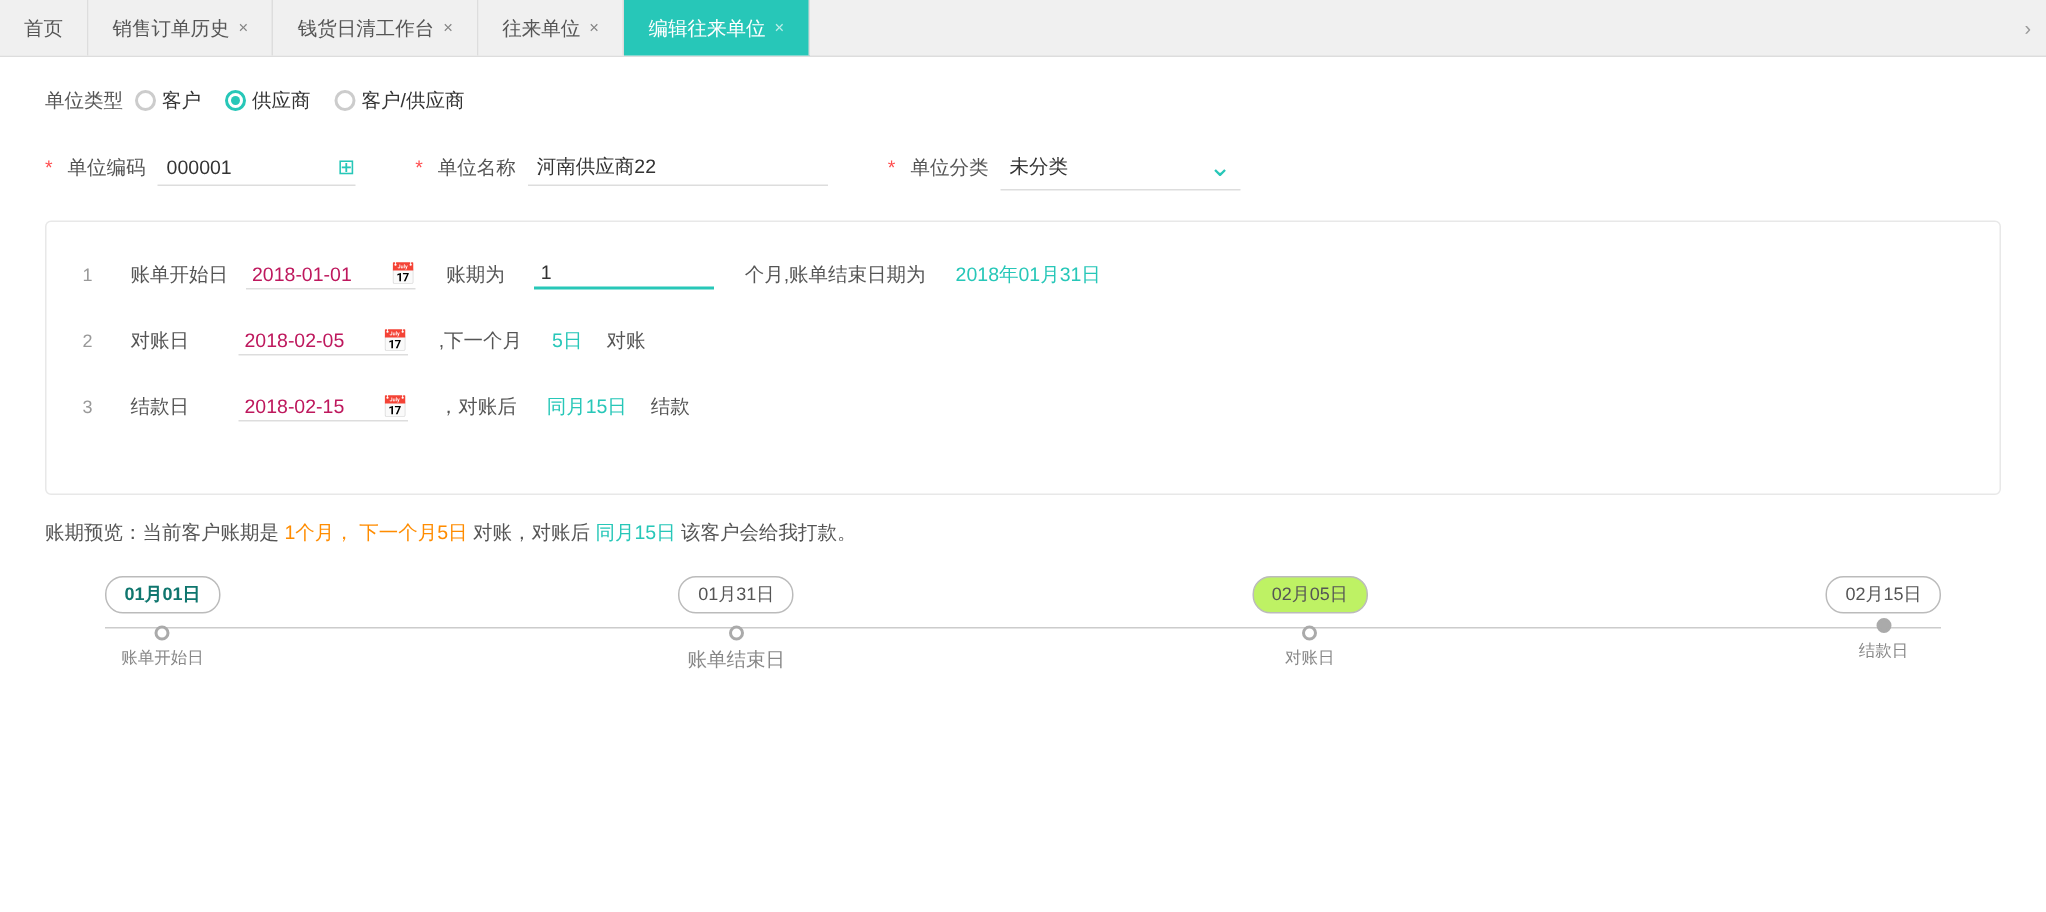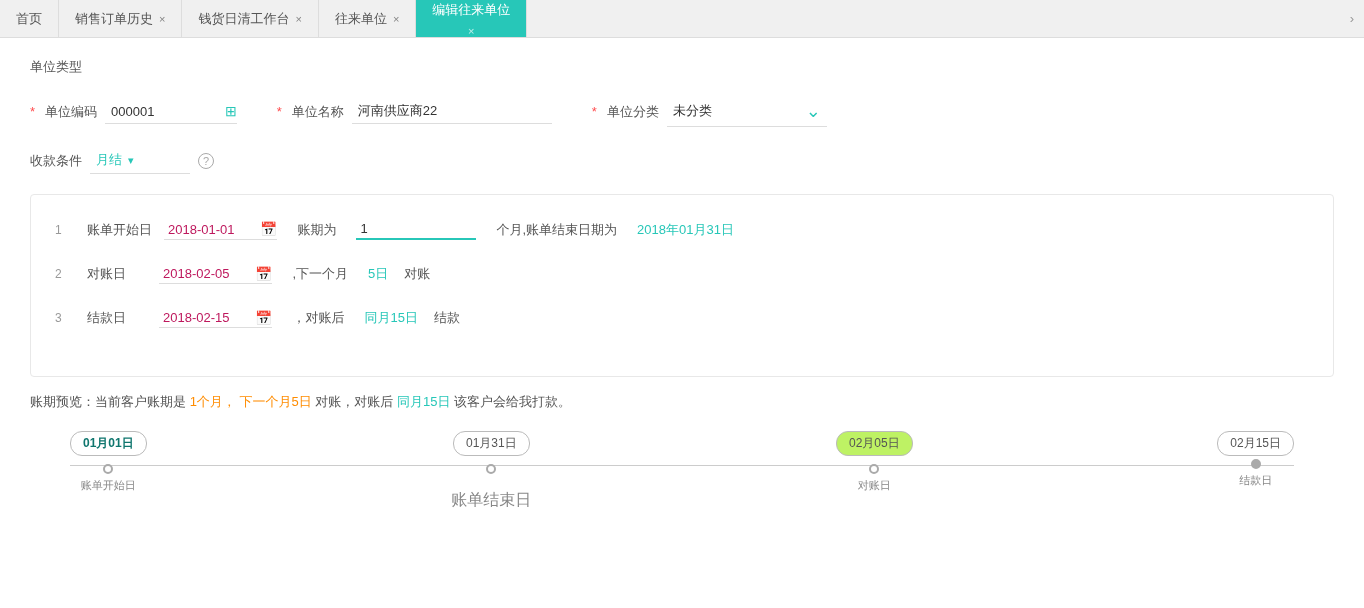--- a/index.html
+++ b/index.html
@@ -22,21 +22,20 @@
       color: #555;
       border-right: 1px solid #ddd;
       gap: 6px;
       white-space: nowrap;
       background: #f0f0f0;
       justify-content: center;
     }
     .tab-item.active {
       background: #27c7b8;
       color: #fff;
-      flex-direction: column;
     }
     .tab-close {
       font-size: 11px;
       opacity: 0.7;
       cursor: pointer;
     }
     .tab-item.active .tab-close { color: #fff; }
     .tab-nav-arrow {
       display: flex;
       align-items: center;
@@ -274,20 +273,34 @@
     <span class="tab-close">×</span>
   </div>
   <div class="tab-nav-arrow">›</div>
 </div>
 
 <div class="main-content">
 
   <div class="form-row">
     <div class="form-group">
       <span class="form-label">单位类型</span>
+      <div class="radio-group">
+        <label class="radio-item">
+          <div class="radio-circle"></div>
+          <span>客户</span>
+        </label>
+        <label class="radio-item">
+          <div class="radio-circle checked"></div>
+          <span>供应商</span>
+        </label>
+        <label class="radio-item">
+          <div class="radio-circle"></div>
+          <span>客户/供应商</span>
+        </label>
+      </div>
     </div>
   </div>
 
   <div class="form-row">
     <div class="form-group">
       <span class="required-star">*</span>
       <span class="form-label">单位编码</span>
       <div class="input-with-icon">
         <input type="text" value="000001" style="width: 120px;">
         <span class="input-icon">⊞</span>
@@ -301,30 +314,20 @@
     <div class="form-group">
       <span class="required-star">*</span>
       <span class="form-label">单位分类</span>
       <div class="dropdown-large">
         <span>未分类</span>
         <span class="dropdown-arrow-teal">⌄</span>
       </div>
     </div>
   </div>
 
-  <div class="form-row">
-    <div class="form-group">
-      <span class="form-label">收款条件</span>
-      <div class="select-field">
-        <span class="select-value">月结</span>
-        <span class="select-arrow">▾</span>
-      </div>
-      <div class="help-icon">?</div>
-    </div>
-  </div>
 
   <div class="card">
 
     <div class="setting-row">
       <span class="row-num">1</span>
       <span class="row-label">账单开始日</span>
       <div class="date-input">
         <input type="text" value="2018-01-01" style="">
         <span class="calendar-icon">📅</span>
       </div>
@@ -377,21 +380,21 @@
 
       <div style="display: flex; flex-direction: column; align-items: center;">
         <div style="background:#fff; border:1px solid #bbb; border-radius:12px; padding:3px 12px; font-size:12px; color:#0f766e; margin-bottom:8px;font-weight:bold;">01月01日</div>
         <div style="width:10px; height:10px; border-radius:50%; border:2px solid #aaa; background:#fff;"></div>
         <div style="font-size:11px; color:#888; margin-top:4px;">账单开始日</div>
       </div>
 
       <div style="display: flex; flex-direction: column; align-items: center;">
         <div style="background:#fff; border:1px solid #bbb; border-radius:12px; padding:3px 12px; font-size:12px; color:#555; margin-bottom:8px;">01月31日</div>
         <div style="width:10px; height:10px; border-radius:50%; border:2px solid #aaa; background:#fff;"></div>
-        <div style="font-size:16px; color:#888; margin-top:16px;">账单结束日</div>
+        <div style="font-size:13px; color:#888; margin-top:4px;">账单结束日</div>
       </div>
 
       <div style="display: flex; flex-direction: column; align-items: center;">
         <div style="background:#bef264; border:1px solid #bbb; border-radius:12px; padding:3px 12px; font-size:12px; color:#555; margin-bottom:8px;">02月05日</div>
         <div style="width:10px; height:10px; border-radius:50%; border:2px solid #aaa; background:#fff;"></div>
         <div style="font-size:11px; color:#888; margin-top:4px;">对账日</div>
       </div>
 
       <div style="display: flex; flex-direction: column; align-items: center;">
         <div style="background:#fff; border:1px solid #bbb; border-radius:12px; padding:3px 12px; font-size:12px; color:#555; margin-bottom:3px;">02月15日</div>

